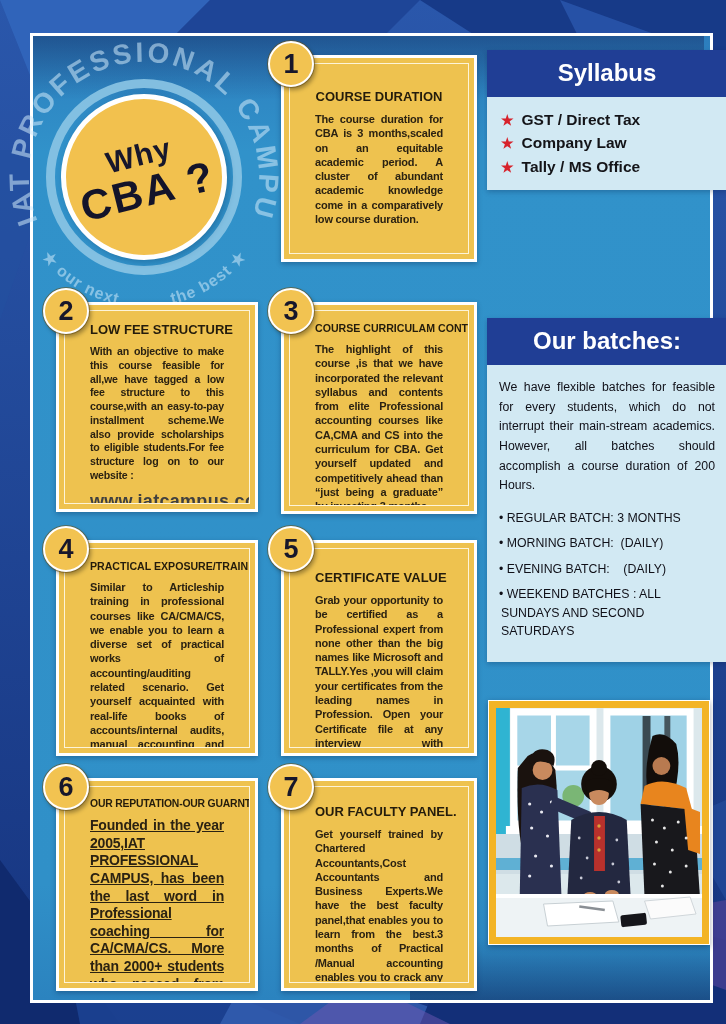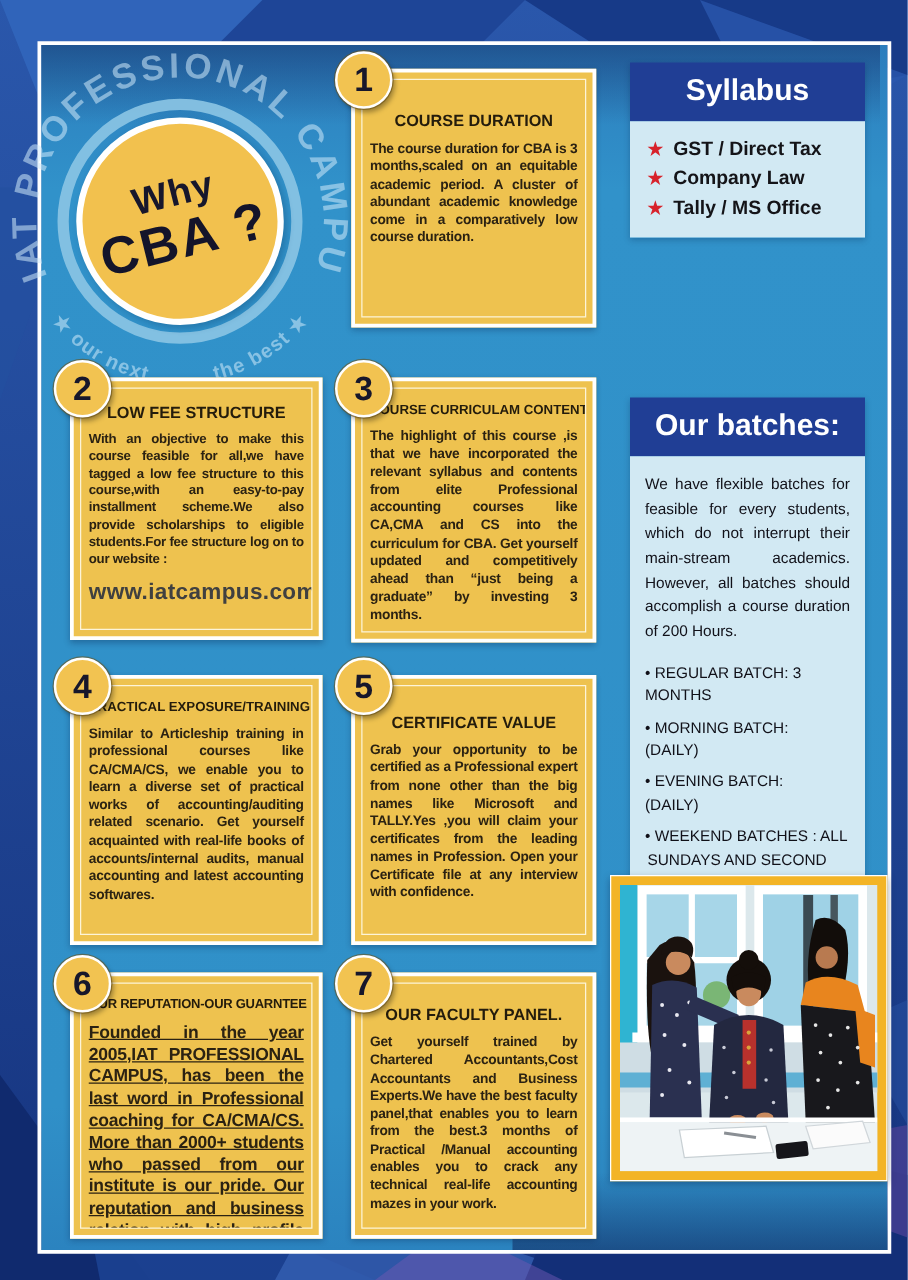--- a/index.html
+++ b/index.html
@@ -29,41 +29,41 @@
   .logo-l1{font-size:30px;font-weight:700;color:#17172c;letter-spacing:1px;}
   .logo-l2{font-size:42px;font-weight:800;color:#14142a;letter-spacing:2px;margin-top:-4px;}
   .watermark{position:absolute;left:0;top:0;width:380px;height:400px;z-index:3;pointer-events:none;}
   .watermark text{font-family:"Liberation Sans",sans-serif;font-weight:700;
     fill:rgba(208,234,250,.55);}
 
   
   .card{position:absolute;background:#eec24f;border:3px solid #fff;box-sizing:border-box;
     z-index:4;box-shadow:0 2px 5px rgba(0,20,60,.3);}
   .card .inner{position:absolute;inset:5px;border:1px solid rgba(255,253,240,.85);
-    padding:9px 6px;box-sizing:border-box;overflow:hidden;}
+    padding:9px 25px;box-sizing:border-box;overflow:hidden;}
   .card h3{margin:2px 0 8px;font-size:13px;font-weight:800;text-align:center;color:#241c0c;
     white-space:nowrap;letter-spacing:0;}
   .card .cbody{margin:0;font-size:11px;font-weight:700;color:#2b2212;text-align:justify;
     line-height:1.3;letter-spacing:-0.2px;}
   .card.c1 h3{margin-top:16px;}
   .card.c5 h3{margin-top:12px;}
   .card.c7 h3{margin-top:8px;}
   .card.c3 h3,.card.c4 h3{font-size:10.6px;}
   .card.c6 h3{font-size:10.4px;letter-spacing:-0.2px;}
   .card.c2 .cbody{font-size:10.6px;}
   .card.c6 .cbody{font-size:14px;line-height:1.26;text-decoration:underline;}
   .website{margin-top:8px;font-size:18px;font-weight:800;color:#404040;text-align:left;
     letter-spacing:.3px;cursor:pointer;}
   .badge{position:absolute;left:-16px;top:-17px;width:42px;height:42px;border-radius:50%;
     background:#f2c351;border:2px solid #fff;z-index:6;
     box-shadow:0 0 0 1px rgba(108,84,24,.6),2px 3px 4px rgba(0,0,0,.35);
     color:#17172b;font-size:27px;font-weight:800;display:flex;align-items:center;justify-content:center;}
 
   
-  .panel{position:absolute;left:504px;width:188px;z-index:4;box-shadow:0 2px 5px rgba(0,20,60,.25);}
+  .panel{position:absolute;left:487px;width:240px;z-index:4;box-shadow:0 2px 5px rgba(0,20,60,.25);}
   .panel-header{background:#203e95;color:#fff;text-align:center;font-weight:800;font-size:24px;
     padding:9px 0 10px;}
   .panel-body{background:#d2e9f3;}
   .syllabus{top:50px;}
   .syllabus .panel-body{padding:11px 8px 12px 14px;}
   .syllabus ul{list-style:none;margin:0;padding:0;}
   .syllabus li{font-size:15.5px;font-weight:800;color:#141418;line-height:1.5;white-space:nowrap;}
   .star{color:#d7222b;font-size:14px;margin-right:8px;}
   .batches{top:318px;}
   .batches .panel-body{padding:13px 12px 14px;color:#101018;}

